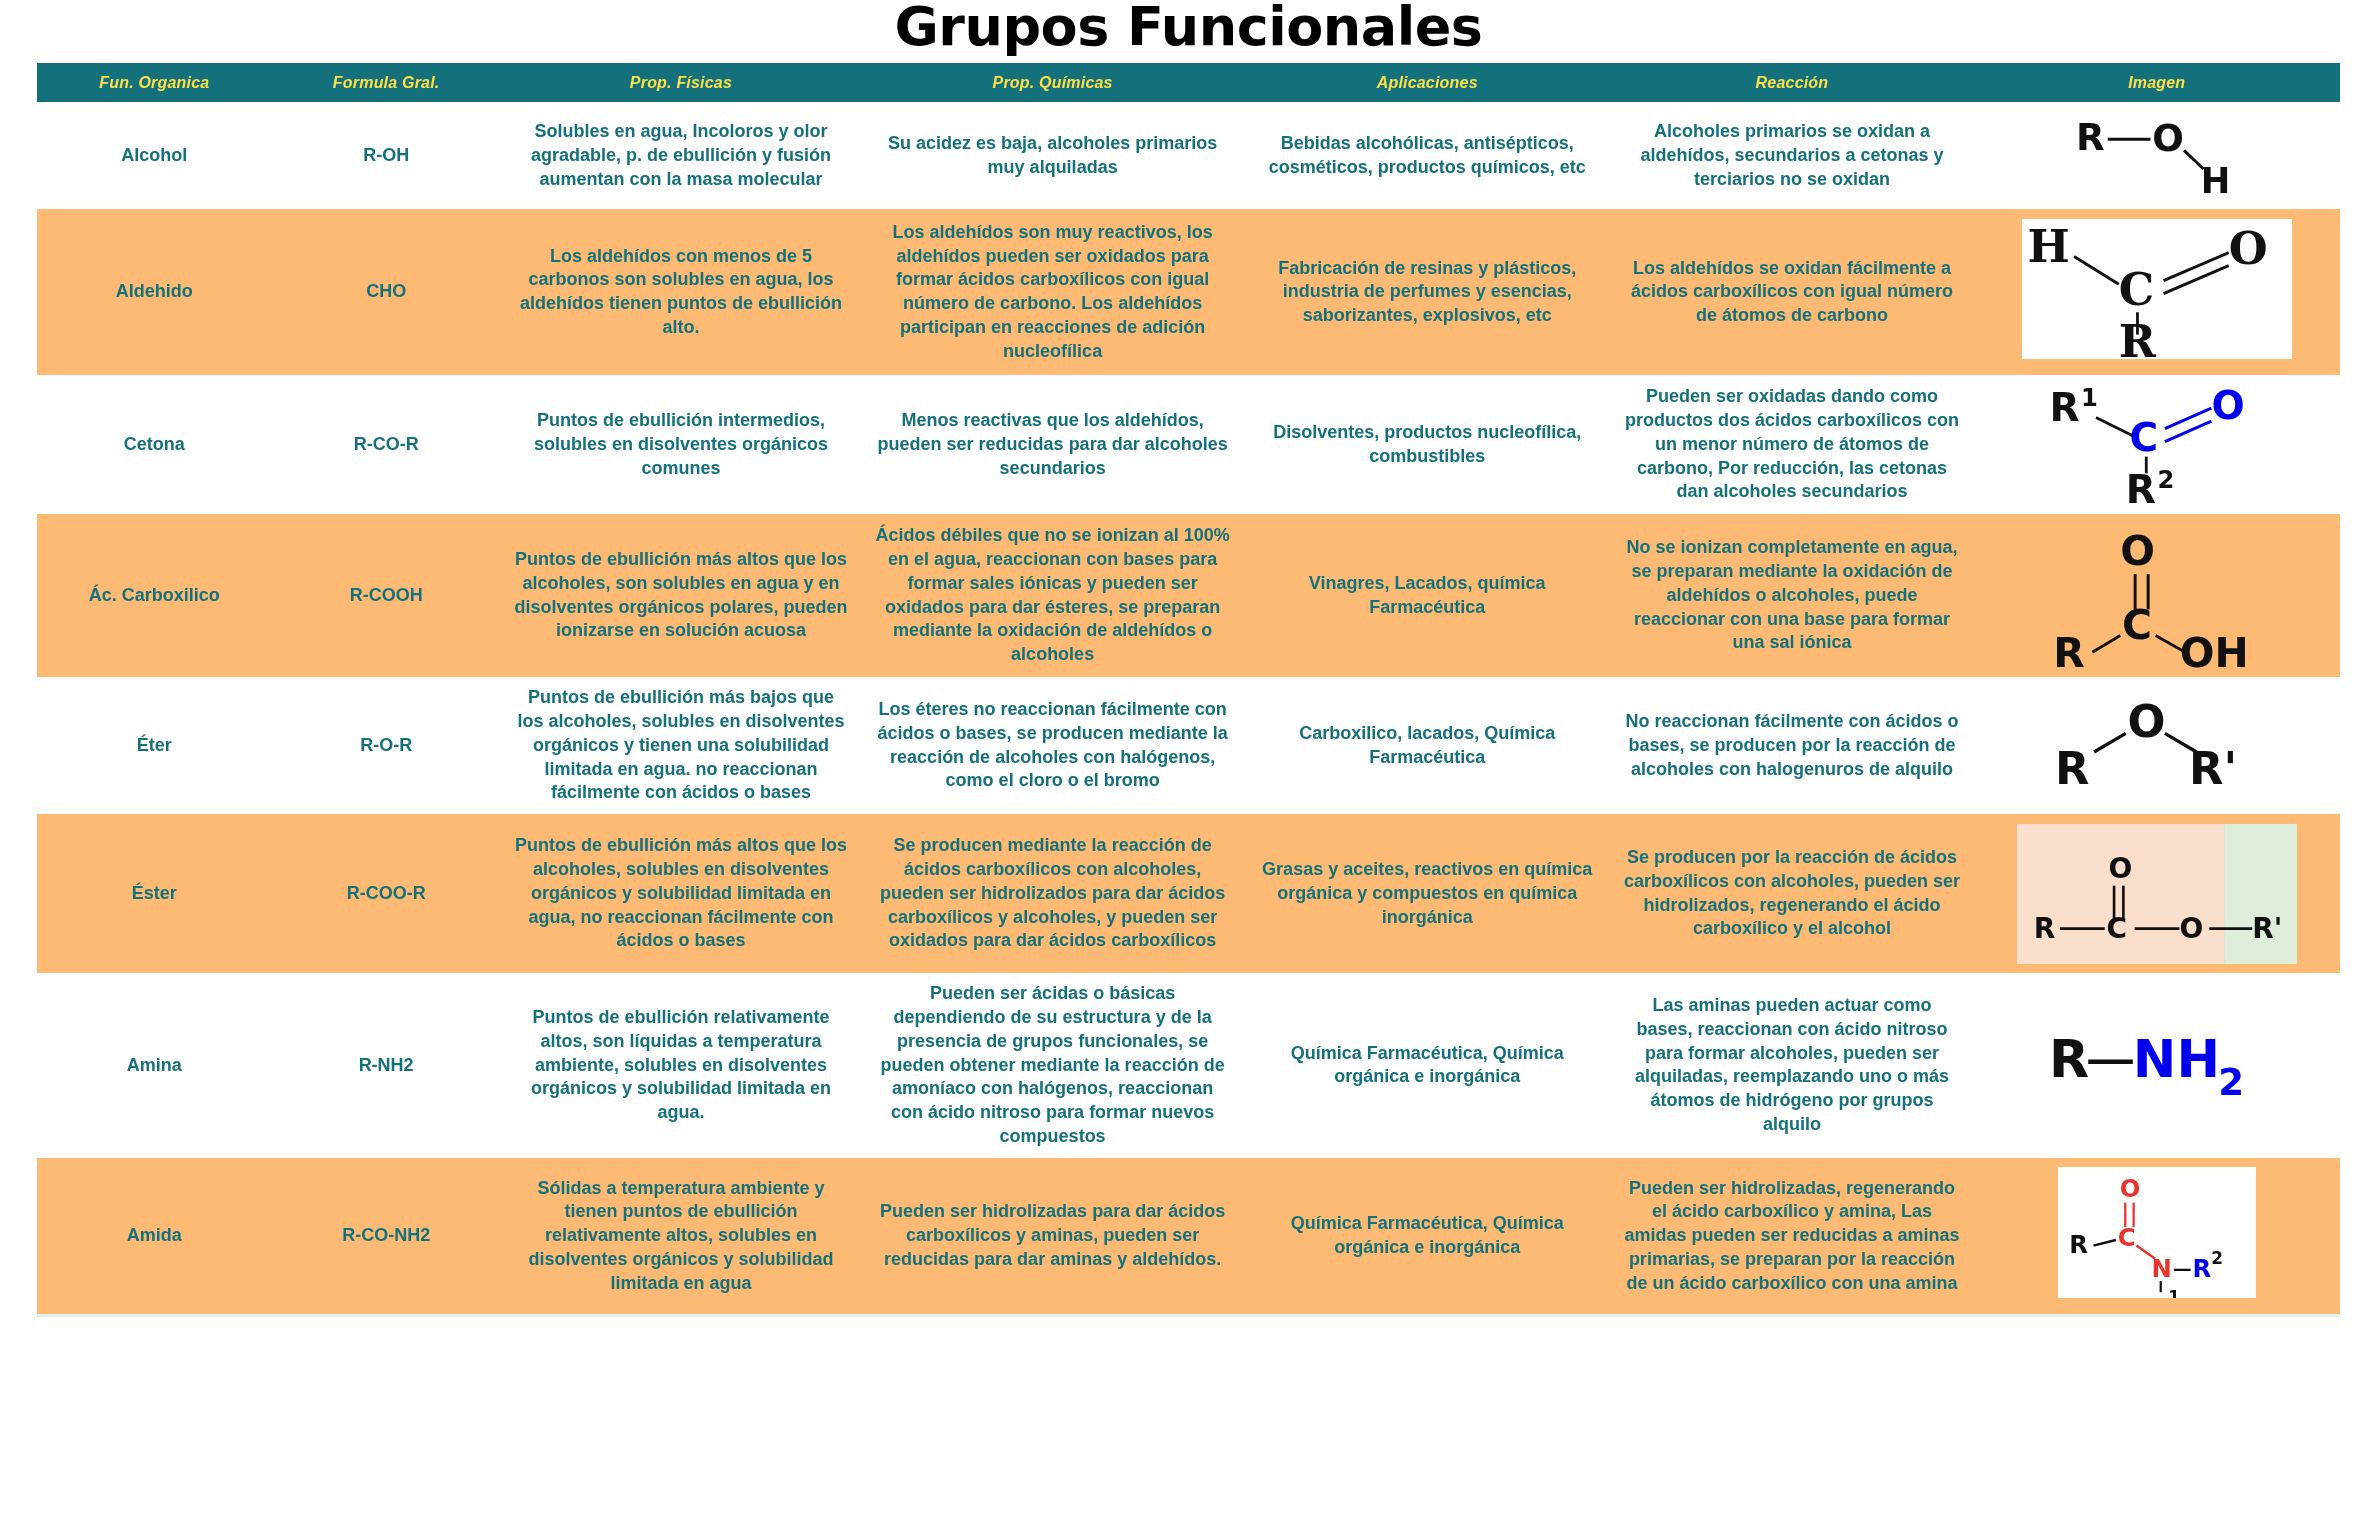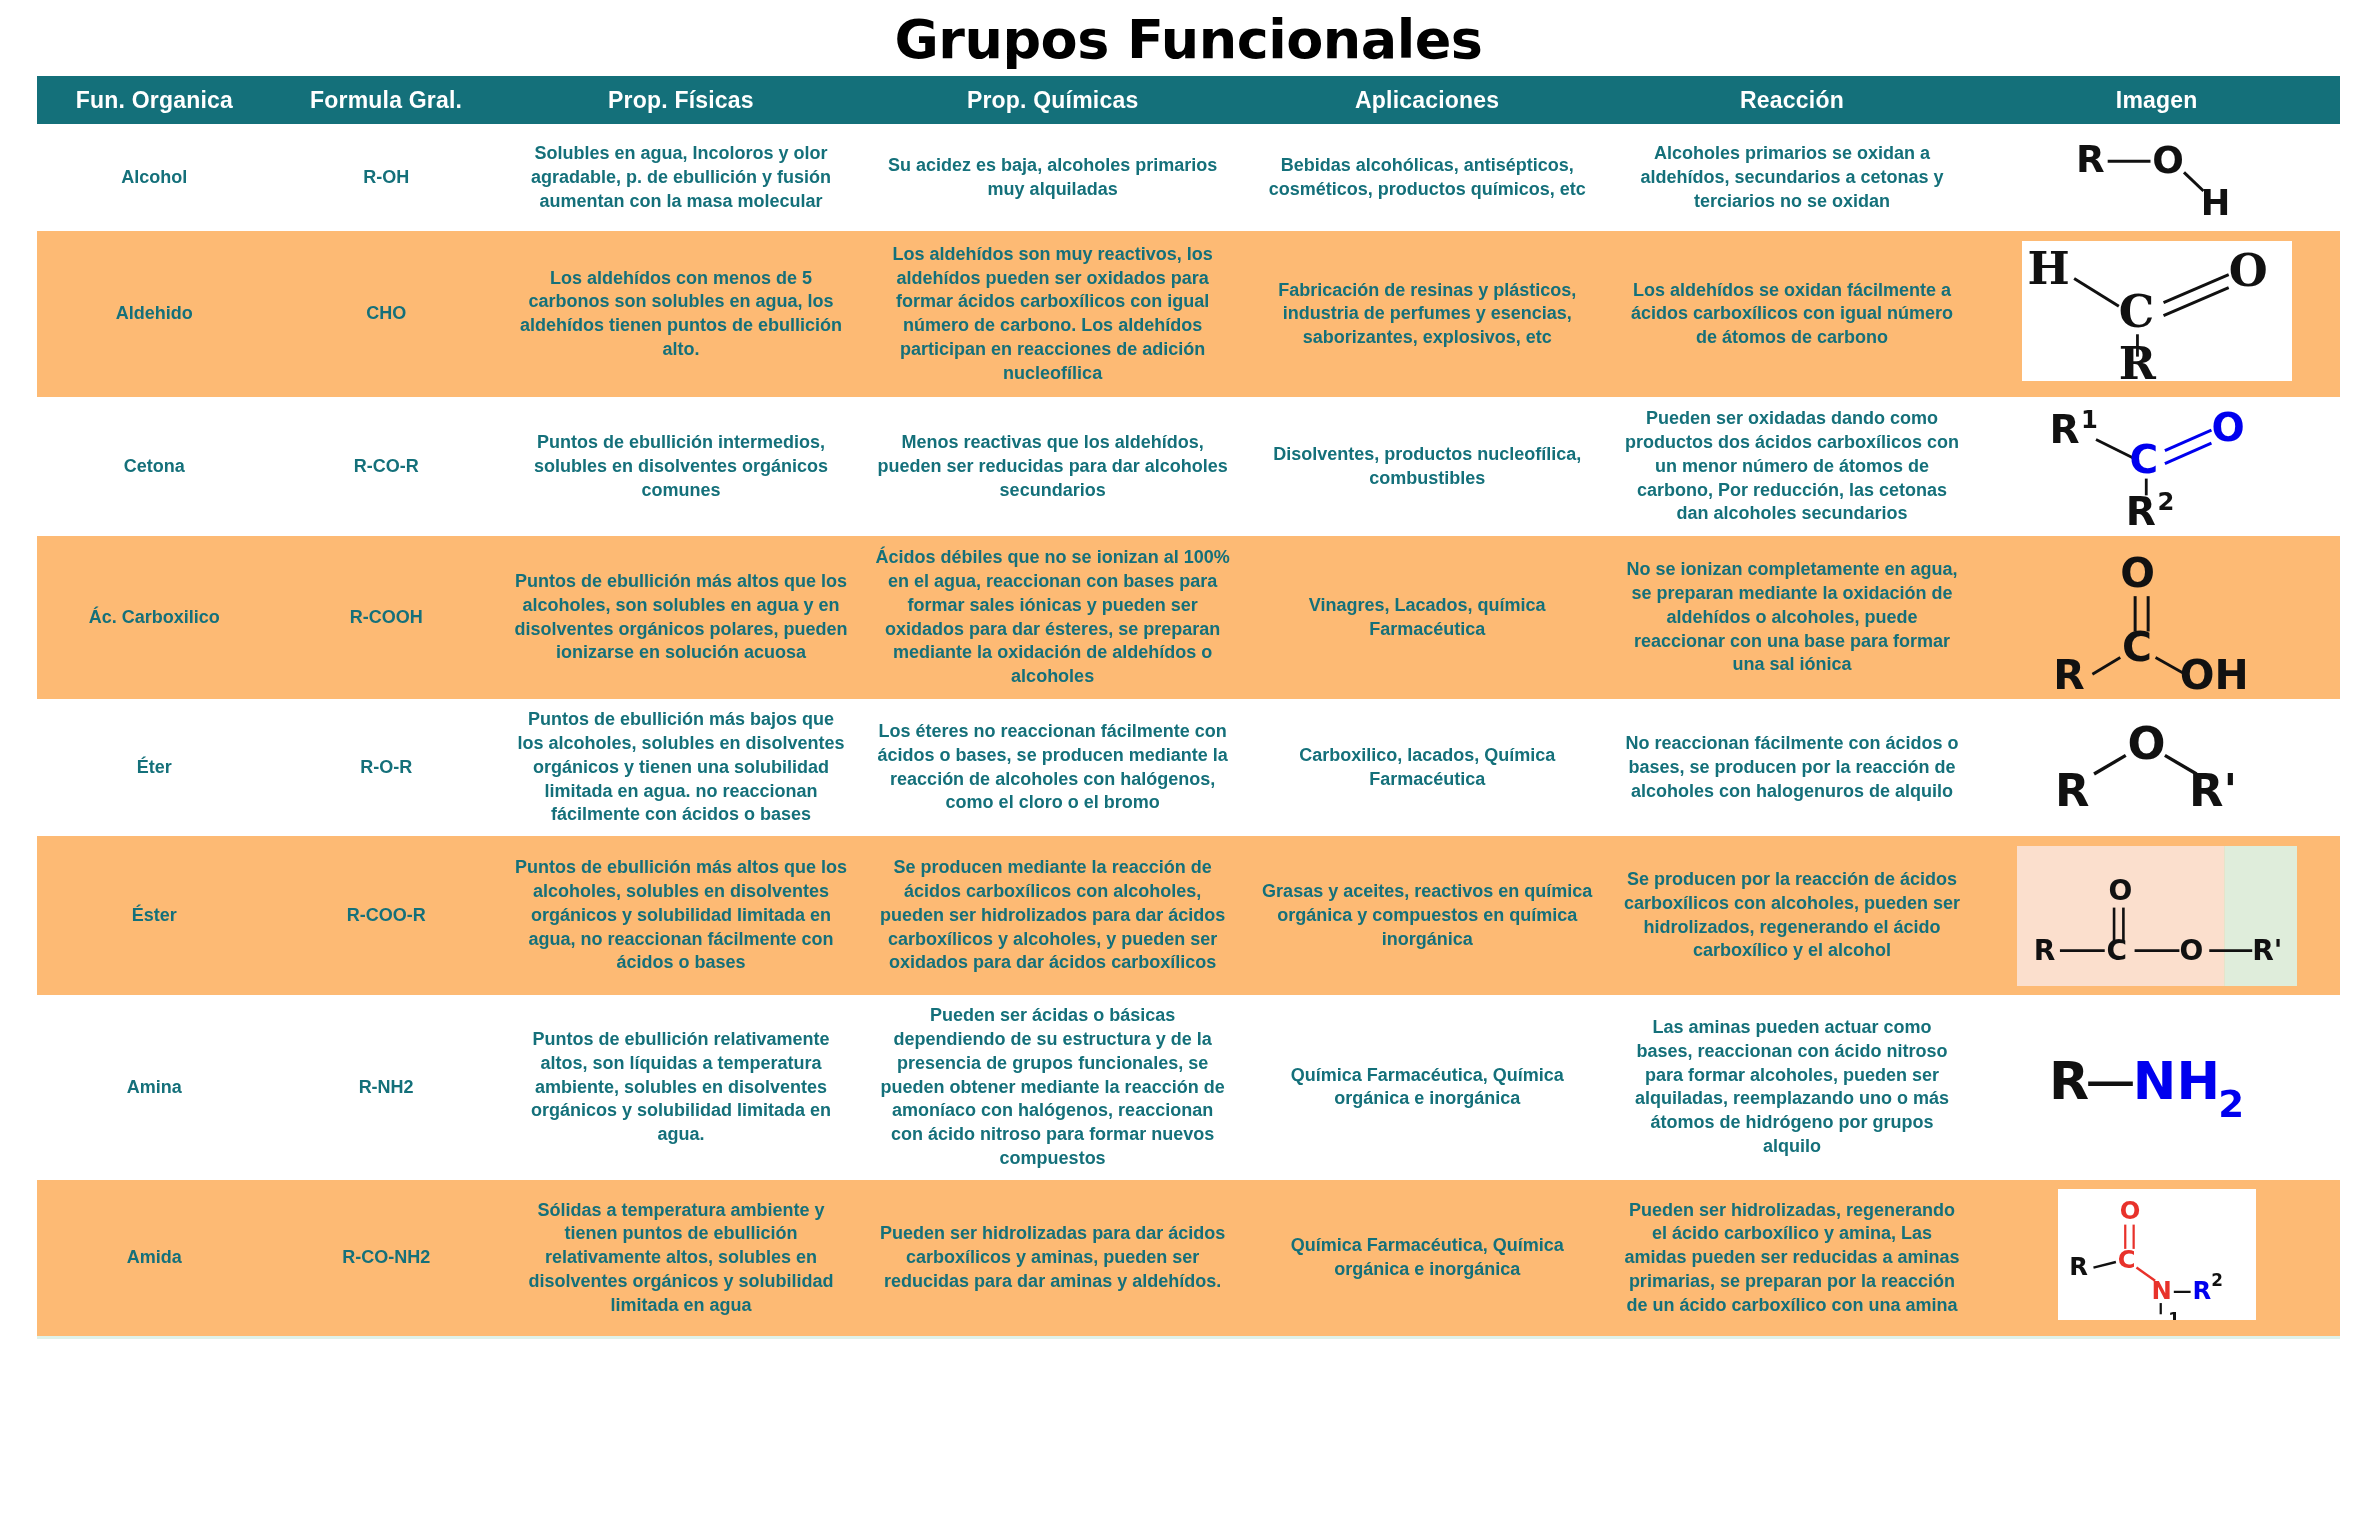--- a/index.html
+++ b/index.html
@@ -18,39 +18,40 @@
     width: 2377px;
     height: 1538px;
     background: #ffffff;
   }
   .title {
     text-align: center;
     font-size: 54px;
     font-weight: bold;
     color: #000000;
     letter-spacing: -0.5px;
-    padding-top: 13px;
+    padding-top: 0;
     line-height: 1.0;
     font-family: "DejaVu Sans", sans-serif;
   }
   table.grid {
     border-collapse: collapse;
     width: 2303px;
     margin: 9.3px auto 0 auto;
     table-layout: fixed;
   }
   table.grid th {
     background: #14707A;
-    color: #ffffff;
-    font-size: 23px;
+    color: #fde047;
+    font-size: 16px;
     font-weight: bold;
     padding: 10.3px 5.6px;
     text-align: center;
     border: none;
     letter-spacing: 0.2px;
+    font-style: italic;
   }
   table.grid td {
     font-size: 18px;
     font-weight: bold;
     color: #14707A;
     text-align: center;
     vertical-align: middle;
     padding: 9.3px 13px;
     line-height: 1.32;
     border: none;

